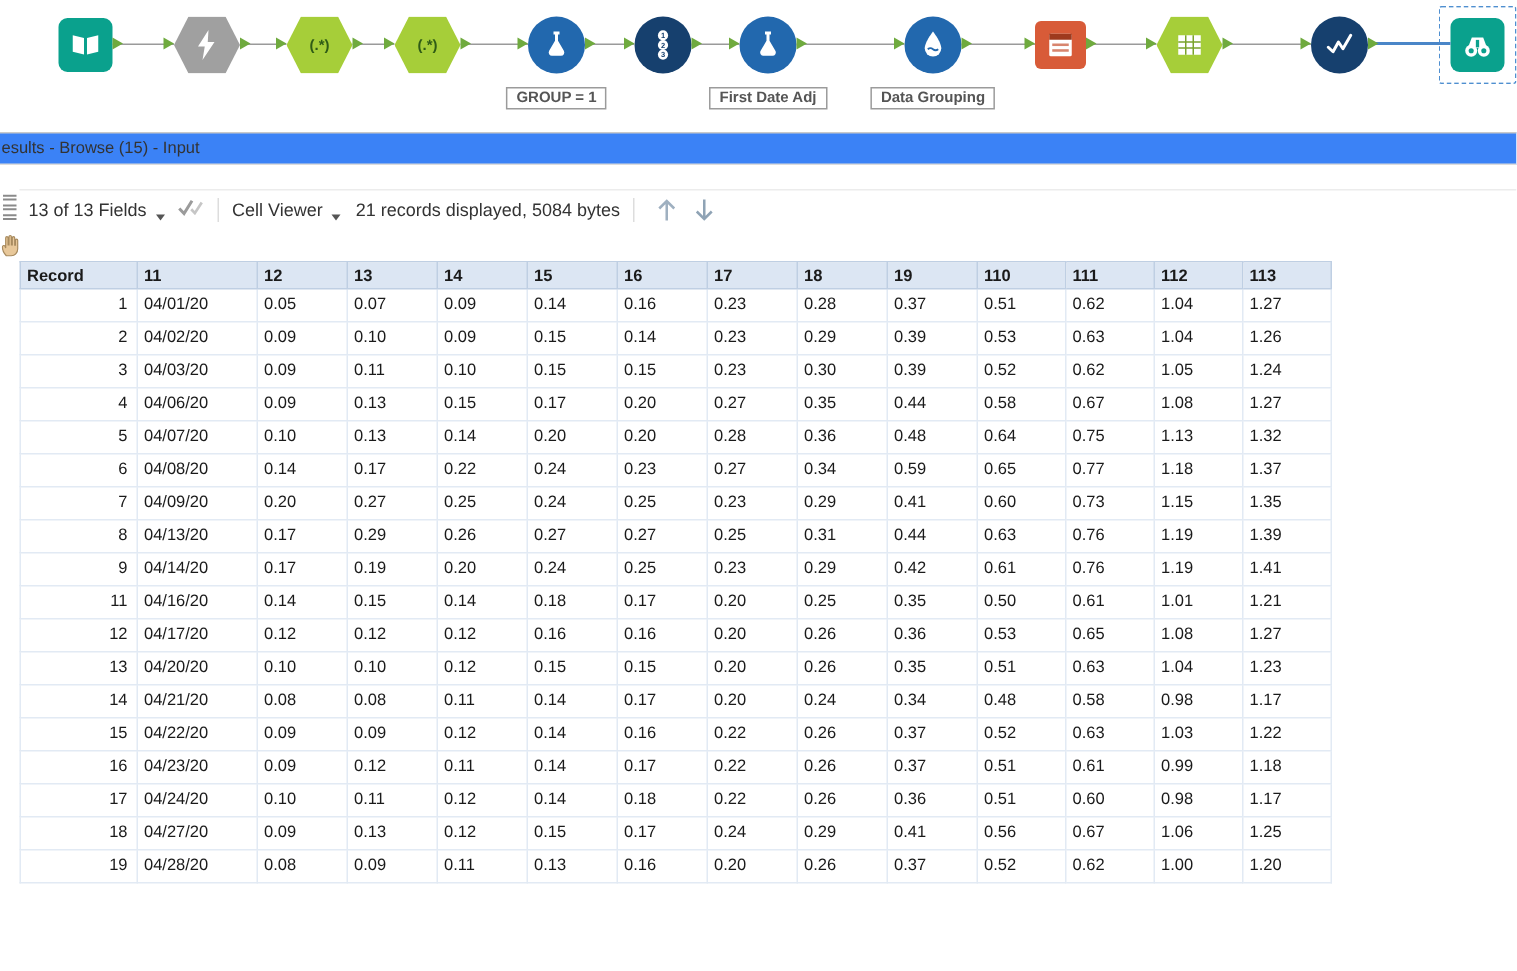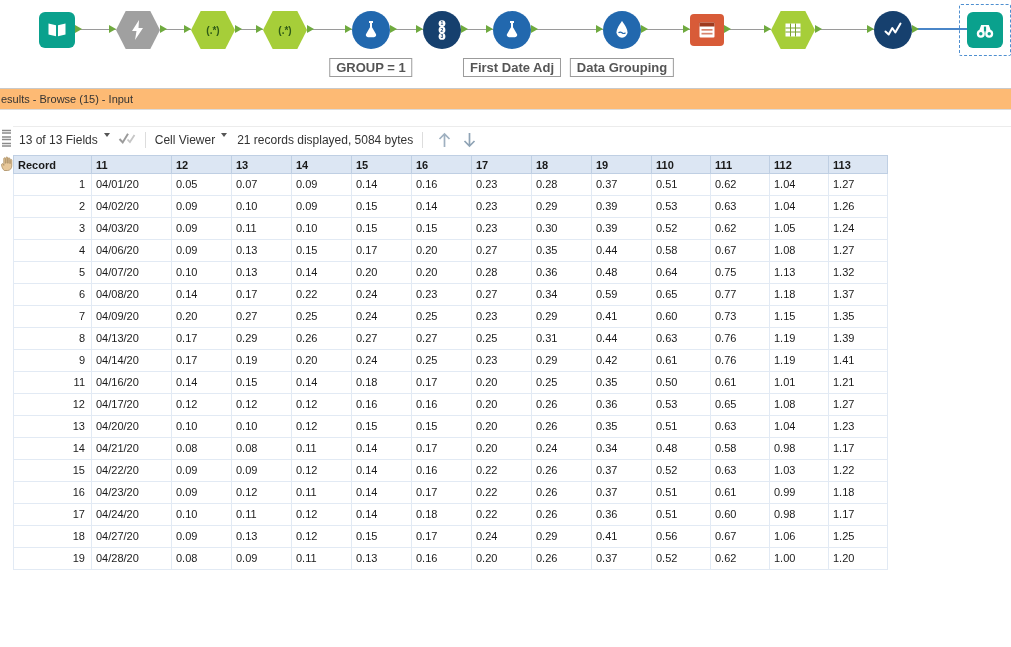--- a/index.html
+++ b/index.html
@@ -19,42 +19,42 @@
   .shape-circle { width:38px; height:38px; border-radius:50%; }
   .shape-rect   { width:34px; height:32px; border-radius:4px; }
   .regex-glyph  { color:#2f5b16; font-weight:bold; font-size:10px; letter-spacing:0; }
   .conn { position:absolute; top:29px; height:1px; background:#9a9a9a; }
   .conn.sel { background:#4a86c8; height:2px; top:28px; }
   .conn-arrow { position:absolute; top:25px; width:0; height:0;
     border-top:4px solid transparent; border-bottom:4px solid transparent;
     border-left:7px solid #6faa3e; }
   .annotation { position:absolute; top:58px; transform:translateX(-50%);
     background:#fff; border:1px solid #9b9b9b; color:#555;
-    font-size:13px; font-weight:bold; padding:1px 6px; white-space:nowrap; }
+    font-size:10px; font-weight:bold; padding:1px 6px; white-space:nowrap; }
   .selection-box { position:absolute; top:4px; width:52px; height:52px;
     border:1px dashed #4f8fd0; border-radius:2px; }
   
-  .results-header { height:22px; background:#fdba74;
+  .results-header { height:22px; background:#3b82f6;
     border-top:1px solid #c9c9c9; border-bottom:1px solid #dcdcdc;
     font-size:11px; color:#333; line-height:20px; padding-left:1px; }
   .results-area { display:flex; height:537px; background:#fff; }
   .left-rail { width:13px; position:relative; }
   .rail-icon { position:absolute; left:1px; cursor:pointer; }
   .results-main { flex:1; position:relative; }
   .toolbar { margin-top:16px; height:27px; border-top:1px solid #ececec;
     display:flex; align-items:center; font-size:12px; color:#333; padding-left:6px; }
-  .tb-item { display:flex; align-items:flex-start; cursor:pointer; }
+  .tb-item { display:flex; align-items:flex-end; cursor:pointer; }
   .caret { display:inline-block; width:0; height:0; margin-left:6px;
     border-left:3.5px solid transparent; border-right:3.5px solid transparent;
     border-top:4px solid #555; }
   .sep { width:1px; height:16px; background:#ddd; margin:0 9px; }
   .tb-gap { width:10px; }
   .nav-arrow { cursor:pointer; display:flex; align-items:center; padding:0 4px; }
   
-  .grid-wrap { margin-top:2px; }
+  .grid-wrap { margin-top:21px; }
   table.grid { border-collapse:collapse; table-layout:fixed; font-size:11px; width:874px; }
   table.grid th { background:#dce6f3; border:1px solid #bfcfe3; font-weight:bold;
     text-align:left; padding:1px 4px; height:18px; color:#1a1a1a;
     overflow:hidden; white-space:nowrap; }
   table.grid td { border:1px solid #e2eaf4; padding:0 4px; height:21px;
     line-height:21px; color:#1a1a1a; overflow:hidden; white-space:nowrap; }
   table.grid td.record-cell { text-align:right; padding-right:6px; }
 </style>
 </head>
 <body>

